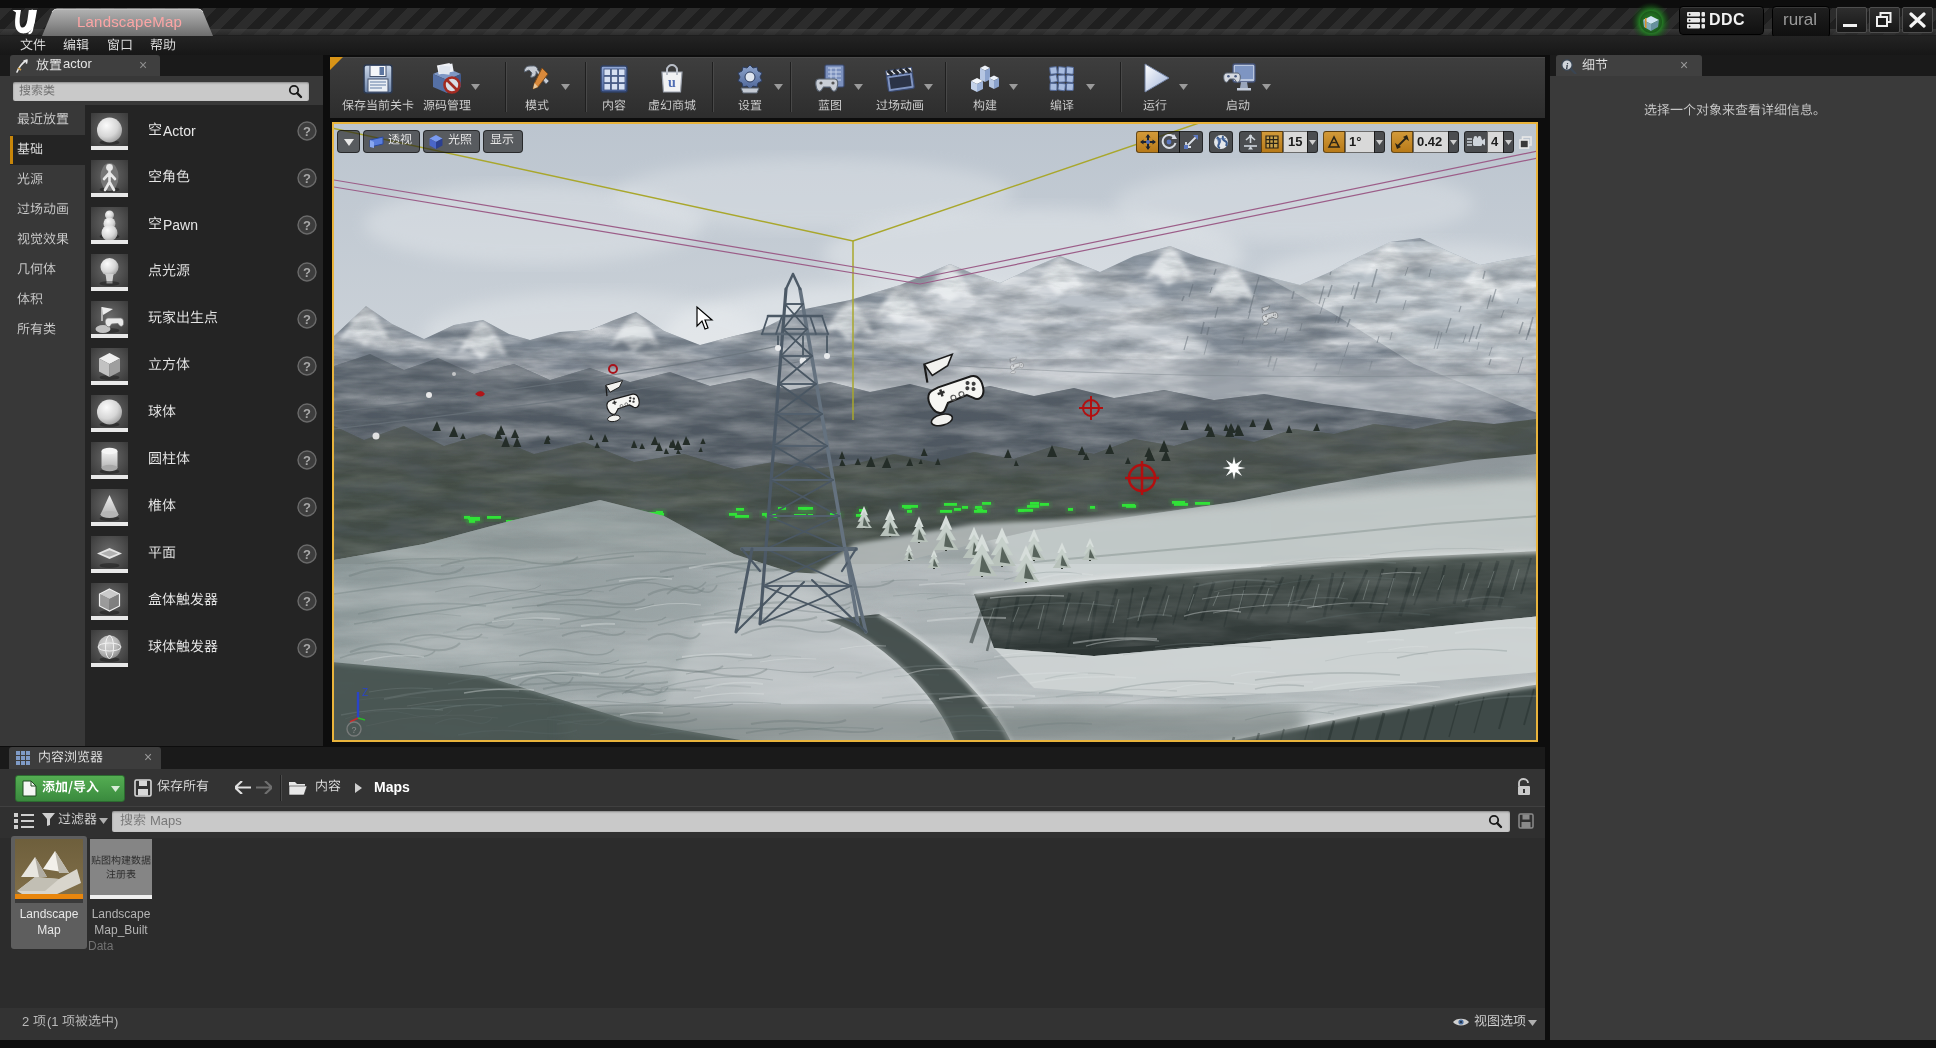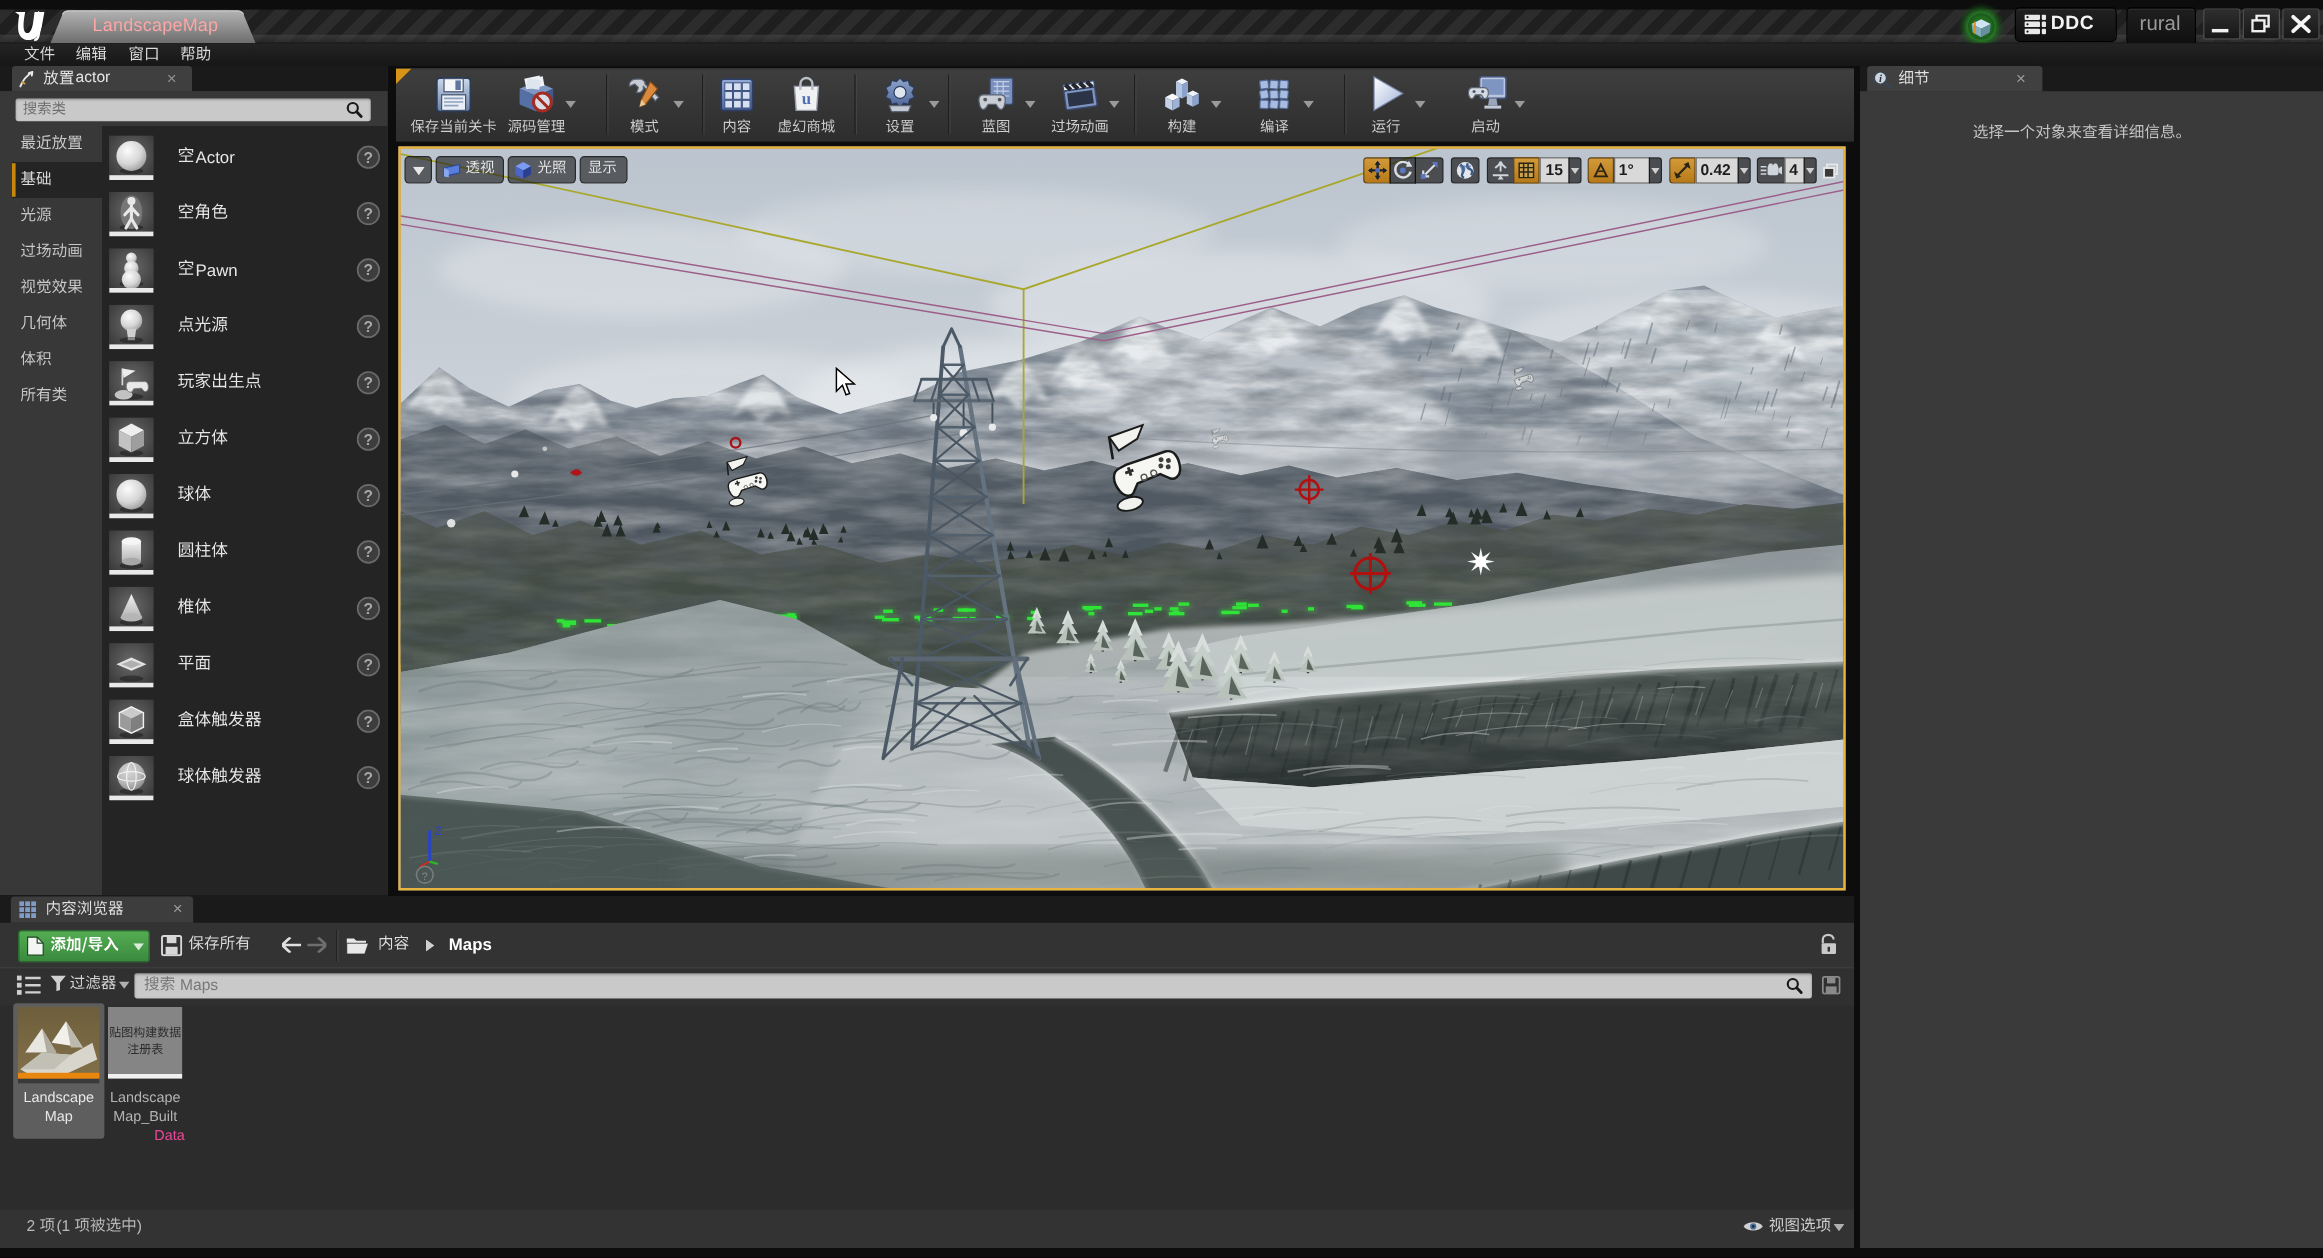--- a/index.html
+++ b/index.html
@@ -1805,21 +1805,21 @@
     <rect x="0" y="56" width="62" height="4" fill="#f0f0f0"></rect>
   </svg>
 <div style="position:absolute;left:91px;top:855px"><svg width="61" height="14" viewBox="0 0 61 14" style="overflow:visible">
       <path transform="translate(0,8.8)" d="M2.2 -6.5V-3.7C2.2 -2.5 2.1 -0.7 0.4 0.3C0.5 0.4 0.7 0.7 0.8 0.8C2.7 -0.4 2.9 -2.3 2.9 -3.7V-6.5ZM2.7 -1.3C3.1 -0.7 3.6 0.1 3.8 0.5L4.3 0.1C4.1 -0.3 3.6 -1.1 3.2 -1.6ZM0.9 -7.9V-1.8H1.5V-7.2H3.6V-1.8H4.3V-7.9ZM4.8 -3.6V0.8H5.5V0.3H8.6V0.8H9.3V-3.6H7.2V-5.7H9.6V-6.4H7.2V-8.4H6.5V-3.6ZM5.5 -0.4V-2.9H8.6V-0.4Z M13.8 -2.8C14.6 -2.6 15.6 -2.3 16.1 -2L16.4 -2.5C15.9 -2.8 14.9 -3.1 14.1 -3.2ZM12.8 -1.5C14.1 -1.4 15.9 -1 16.8 -0.6L17.1 -1.2C16.2 -1.5 14.4 -1.9 13.1 -2ZM10.8 -8V0.8H11.6V0.4H18.4V0.8H19.2V-8ZM11.6 -0.3V-7.3H18.4V-0.3ZM14.1 -7.1C13.6 -6.3 12.8 -5.5 11.9 -5C12.1 -4.9 12.3 -4.6 12.4 -4.5C12.8 -4.7 13.1 -5 13.4 -5.2C13.7 -4.9 14 -4.6 14.4 -4.3C13.6 -3.9 12.6 -3.6 11.7 -3.5C11.9 -3.3 12 -3 12.1 -2.9C13.1 -3.1 14.1 -3.5 15.1 -4C15.9 -3.5 16.9 -3.2 17.8 -3C17.9 -3.1 18.1 -3.4 18.2 -3.5C17.4 -3.7 16.5 -4 15.7 -4.3C16.4 -4.8 17.1 -5.4 17.5 -6.1L17.1 -6.3L16.9 -6.3H14.4C14.5 -6.5 14.7 -6.7 14.8 -6.9ZM13.8 -5.6 13.8 -5.7H16.4C16.1 -5.3 15.6 -5 15.1 -4.7C14.6 -4.9 14.1 -5.3 13.8 -5.6Z M25.2 -8.4C24.8 -7 24.3 -5.7 23.6 -4.9C23.8 -4.8 24.1 -4.5 24.2 -4.4C24.5 -4.9 24.9 -5.4 25.1 -6.1H28.6C28.5 -2 28.3 -0.4 28 -0.1C27.9 0.1 27.8 0.1 27.7 0.1C27.4 0.1 27 0.1 26.4 0C26.6 0.2 26.6 0.6 26.7 0.8C27.2 0.8 27.7 0.8 28 0.8C28.3 0.7 28.5 0.7 28.7 0.4C29.1 -0.1 29.2 -1.7 29.4 -6.4C29.4 -6.5 29.4 -6.8 29.4 -6.8H25.4C25.6 -7.2 25.8 -7.7 25.9 -8.2ZM26.3 -3.8C26.5 -3.4 26.7 -3 26.8 -2.6L25.1 -2.3C25.5 -3.1 25.9 -4.2 26.3 -5.2L25.5 -5.4C25.3 -4.2 24.7 -3 24.5 -2.6C24.4 -2.3 24.2 -2.1 24.1 -2C24.1 -1.9 24.3 -1.5 24.3 -1.4C24.5 -1.5 24.8 -1.6 27 -2C27.1 -1.8 27.2 -1.5 27.2 -1.3L27.8 -1.6C27.7 -2.2 27.3 -3.2 26.9 -4ZM22 -8.4V-6.5H20.5V-5.8H21.9C21.6 -4.4 21 -2.8 20.3 -2C20.5 -1.8 20.6 -1.5 20.7 -1.2C21.2 -1.9 21.6 -3 22 -4.1V0.8H22.7V-4.4C23 -3.9 23.3 -3.3 23.5 -2.9L23.9 -3.5C23.8 -3.8 23 -5 22.7 -5.3V-5.8H23.9V-6.5H22.7V-8.4Z M33.9 -7.5V-7H35.8V-6.2H33.3V-5.6H35.8V-4.8H33.9V-4.2H35.8V-3.5H33.8V-2.9H35.8V-2.1H33.4V-1.5H35.8V-0.5H36.5V-1.5H39.4V-2.1H36.5V-2.9H39V-3.5H36.5V-4.2H38.8V-5.6H39.5V-6.2H38.8V-7.5H36.5V-8.4H35.8V-7.5ZM36.5 -5.6H38.1V-4.8H36.5ZM36.5 -6.2V-7H38.1V-6.2ZM31 -3.9C31 -4 31.2 -4.2 31.4 -4.2H32.6C32.5 -3.4 32.3 -2.6 32 -1.9C31.7 -2.3 31.5 -2.8 31.3 -3.4L30.8 -3.2C31 -2.4 31.3 -1.8 31.7 -1.3C31.3 -0.6 30.9 -0.1 30.4 0.3C30.5 0.4 30.8 0.7 30.9 0.8C31.4 0.4 31.8 -0.1 32.2 -0.7C33.2 0.3 34.7 0.6 36.5 0.6H39.3C39.4 0.4 39.5 0 39.6 -0.1C39.1 -0.1 36.9 -0.1 36.5 -0.1C34.9 -0.1 33.5 -0.4 32.5 -1.3C32.9 -2.2 33.2 -3.4 33.3 -4.8L32.9 -4.9L32.8 -4.9H31.9C32.4 -5.7 32.9 -6.6 33.4 -7.6L32.9 -7.9L32.7 -7.8H30.6V-7.1H32.4C32 -6.2 31.5 -5.4 31.3 -5.2C31.1 -4.8 30.8 -4.6 30.7 -4.5C30.8 -4.4 30.9 -4.1 31 -3.9Z M44.4 -8.2C44.2 -7.8 43.9 -7.2 43.7 -6.9L44.2 -6.6C44.4 -7 44.8 -7.5 45.1 -7.9ZM40.9 -7.9C41.1 -7.5 41.4 -7 41.5 -6.6L42.1 -6.9C42 -7.2 41.7 -7.8 41.4 -8.2ZM44.1 -2.6C43.9 -2.1 43.5 -1.6 43.2 -1.3C42.8 -1.4 42.4 -1.6 42 -1.8C42.2 -2 42.3 -2.3 42.5 -2.6ZM41.1 -1.5C41.6 -1.3 42.1 -1.1 42.6 -0.8C42 -0.4 41.2 -0.1 40.4 0.1C40.5 0.3 40.7 0.5 40.8 0.7C41.7 0.5 42.5 0.1 43.3 -0.5C43.6 -0.3 43.9 -0.1 44.1 0.1L44.6 -0.4C44.4 -0.6 44.1 -0.8 43.8 -1C44.3 -1.5 44.7 -2.2 45 -3.1L44.5 -3.3L44.4 -3.2H42.8L43 -3.8L42.3 -3.9C42.3 -3.7 42.2 -3.5 42.1 -3.2H40.7V-2.6H41.8C41.5 -2.2 41.3 -1.8 41.1 -1.5ZM42.6 -8.4V-6.5H40.5V-5.9H42.3C41.9 -5.3 41.1 -4.7 40.4 -4.4C40.5 -4.2 40.7 -4 40.8 -3.8C41.4 -4.1 42.1 -4.7 42.6 -5.3V-4H43.3V-5.4C43.8 -5 44.4 -4.6 44.6 -4.4L45 -4.9C44.8 -5.1 43.9 -5.6 43.4 -5.9H45.3V-6.5H43.3V-8.4ZM46.3 -8.3C46 -6.6 45.6 -4.9 44.8 -3.8C45 -3.7 45.3 -3.5 45.4 -3.4C45.6 -3.7 45.9 -4.2 46.1 -4.7C46.3 -3.7 46.6 -2.8 46.9 -2C46.4 -1 45.6 -0.3 44.5 0.2C44.6 0.4 44.9 0.7 44.9 0.8C46 0.3 46.7 -0.4 47.3 -1.3C47.8 -0.4 48.4 0.2 49.2 0.7C49.3 0.5 49.5 0.3 49.7 0.1C48.9 -0.3 48.2 -1.1 47.7 -2C48.2 -3 48.6 -4.3 48.8 -5.8H49.5V-6.5H46.6C46.8 -7 46.9 -7.6 47 -8.2ZM48.1 -5.8C47.9 -4.6 47.7 -3.6 47.3 -2.8C47 -3.7 46.7 -4.7 46.5 -5.8Z M54.8 -2.4V0.8H55.5V0.4H58.6V0.8H59.3V-2.4H57.3V-3.6H59.6V-4.3H57.3V-5.4H59.2V-8H54V-4.9C54 -3.4 53.9 -1.2 52.8 0.4C53 0.5 53.3 0.7 53.4 0.8C54.3 -0.4 54.5 -2.1 54.6 -3.6H56.6V-2.4ZM54.7 -7.3H58.5V-6H54.7ZM54.7 -5.4H56.6V-4.3H54.7L54.7 -4.9ZM55.5 -0.2V-1.7H58.6V-0.2ZM51.7 -8.4V-6.4H50.4V-5.7H51.7V-3.5C51.1 -3.3 50.7 -3.2 50.3 -3.1L50.5 -2.4L51.7 -2.7V-0.1C51.7 0 51.6 0 51.5 0C51.4 0.1 51 0.1 50.6 0C50.6 0.2 50.8 0.6 50.8 0.7C51.4 0.7 51.8 0.7 52 0.6C52.3 0.5 52.4 0.3 52.4 -0.1V-3L53.5 -3.3L53.4 -4L52.4 -3.7V-5.7H53.5V-6.4H52.4V-8.4Z" fill="#2e2e2e"></path>
     </svg></div>
 <div style="position:absolute;left:106px;top:869px"><svg width="31" height="14" viewBox="0 0 31 14" style="overflow:visible">
       <path transform="translate(0,8.8)" d="M0.9 -7.7C1.6 -7.4 2.4 -7 2.8 -6.6L3.3 -7.2C2.8 -7.5 2 -8 1.4 -8.3ZM0.4 -5C1.1 -4.7 1.9 -4.2 2.3 -3.9L2.7 -4.5C2.3 -4.8 1.4 -5.3 0.8 -5.5ZM0.7 0.2 1.3 0.7C1.9 -0.2 2.6 -1.5 3.2 -2.6L2.6 -3.1C2 -1.9 1.2 -0.6 0.7 0.2ZM5.5 -8.2C5.8 -7.7 6.2 -7 6.3 -6.5L7 -6.8C6.9 -7.3 6.5 -7.9 6.2 -8.4ZM3.3 -6.5V-5.8H6V-3.5H3.7V-2.8H6V-0.2H3V0.5H9.6V-0.2H6.8V-2.8H9V-3.5H6.8V-5.8H9.4V-6.5Z M15.4 -7.8V-4.6V-4.4H14.4V-7.8H11.5V-4.7V-4.4H10.4V-3.7H11.5C11.5 -2.4 11.2 -0.8 10.4 0.3C10.6 0.4 10.8 0.7 10.9 0.9C11.9 -0.4 12.2 -2.2 12.2 -3.7H13.7V-0.1C13.7 0 13.6 0 13.5 0.1C13.3 0.1 12.9 0.1 12.4 0C12.5 0.2 12.6 0.5 12.6 0.7C13.3 0.7 13.8 0.7 14 0.6C14.3 0.5 14.4 0.3 14.4 -0.1V-3.7H15.4C15.4 -2.4 15.2 -0.8 14.4 0.3C14.6 0.4 14.9 0.7 15 0.8C15.8 -0.4 16.1 -2.2 16.1 -3.7H17.8V-0.1C17.8 0 17.7 0.1 17.6 0.1C17.4 0.1 16.9 0.1 16.4 0.1C16.5 0.3 16.6 0.6 16.7 0.8C17.4 0.8 17.9 0.8 18.1 0.7C18.4 0.5 18.5 0.3 18.5 -0.1V-3.7H19.6V-4.4H18.5V-7.8ZM12.3 -7H13.7V-4.4H12.3V-4.7ZM16.2 -4.4V-4.6V-7H17.8V-4.4Z M22.5 0.8C22.8 0.6 23.1 0.5 25.9 -0.4C25.9 -0.5 25.8 -0.8 25.8 -1L23.4 -0.3V-2.5C23.9 -2.9 24.5 -3.4 24.9 -3.9C25.7 -1.8 27.1 -0.2 29.2 0.5C29.3 0.3 29.5 -0 29.7 -0.2C28.7 -0.5 27.8 -1 27.1 -1.6C27.8 -2 28.5 -2.5 29.1 -3L28.5 -3.5C28 -3 27.3 -2.5 26.7 -2.1C26.3 -2.6 25.9 -3.2 25.7 -3.9H29.3V-4.5H25.4V-5.4H28.6V-6H25.4V-6.9H29V-7.5H25.4V-8.4H24.6V-7.5H21.1V-6.9H24.6V-6H21.6V-5.4H24.6V-4.5H20.6V-3.9H24C23 -3 21.6 -2.2 20.4 -1.8C20.5 -1.7 20.7 -1.4 20.9 -1.2C21.4 -1.4 22 -1.7 22.6 -2V-0.6C22.6 -0.1 22.4 0 22.2 0.1C22.3 0.3 22.5 0.6 22.5 0.8Z" fill="#2e2e2e"></path>
     </svg></div>
 <div style="position:absolute;left:88px;top:908px;font:400 12px 'Liberation Sans', sans-serif;color:#b4b4b4;line-height:1.15;white-space:pre;width:66px;text-align:center;white-space:normal">Landscape</div>
 <div style="position:absolute;left:88px;top:924px;font:400 12px 'Liberation Sans', sans-serif;color:#b4b4b4;line-height:1.15;white-space:pre;width:66px;text-align:center;white-space:normal">Map_Built</div>
-<div style="position:absolute;left:88px;top:940px;font:400 12px 'Liberation Sans', sans-serif;color:#ec4899;line-height:1.15;white-space:pre;width:66px;text-align:right;white-space:normal">Data</div>
+<div style="position:absolute;left:88px;top:940px;font:400 12px 'Liberation Sans', sans-serif;color:#737373;line-height:1.15;white-space:pre;width:66px;text-align:left;white-space:normal">Data</div>
 <div style="position:absolute;left:22px;top:1015px;font:400 13px 'Liberation Sans', sans-serif;color:#b9b9b9;line-height:1.15;white-space:pre">2 </div>
 <div style="position:absolute;left:33px;top:1014px"><svg width="14" height="17" viewBox="0 0 14 17" style="overflow:visible">
       <path transform="translate(0,11.44)" d="M8 -6.5V-3.8C8 -2.4 7.7 -0.7 4.1 0.2C4.4 0.4 4.6 0.8 4.8 1C8.4 -0.2 9 -2.1 9 -3.8V-6.5ZM9 -1.2C10 -0.5 11.2 0.4 11.8 1L12.5 0.3C11.9 -0.3 10.6 -1.2 9.6 -1.8ZM0.4 -2.4 0.6 -1.4C1.8 -1.8 3.4 -2.3 4.9 -2.8L4.8 -3.7L3.2 -3.2V-8.4H4.7V-9.4H0.6V-8.4H2.2V-2.9ZM5.4 -8.1V-2H6.4V-7.2H10.6V-2H11.6V-8.1H8.5C8.7 -8.5 8.9 -9 9.1 -9.5H12.4V-10.3H5V-9.5H8C7.8 -9 7.7 -8.5 7.5 -8.1Z" fill="#b9b9b9"></path>
     </svg></div>
 <div style="position:absolute;left:47px;top:1015px;font:400 13px 'Liberation Sans', sans-serif;color:#b9b9b9;line-height:1.15;white-space:pre">(1 </div>
 <div style="position:absolute;left:62px;top:1014px"><svg width="53" height="17" viewBox="0 0 53 17" style="overflow:visible">
       <path transform="translate(0,11.44)" d="M8 -6.5V-3.8C8 -2.4 7.7 -0.7 4.1 0.2C4.4 0.4 4.6 0.8 4.8 1C8.4 -0.2 9 -2.1 9 -3.8V-6.5ZM9 -1.2C10 -0.5 11.2 0.4 11.8 1L12.5 0.3C11.9 -0.3 10.6 -1.2 9.6 -1.8ZM0.4 -2.4 0.6 -1.4C1.8 -1.8 3.4 -2.3 4.9 -2.8L4.8 -3.7L3.2 -3.2V-8.4H4.7V-9.4H0.6V-8.4H2.2V-2.9ZM5.4 -8.1V-2H6.4V-7.2H10.6V-2H11.6V-8.1H8.5C8.7 -8.5 8.9 -9 9.1 -9.5H12.4V-10.3H5V-9.5H8C7.8 -9 7.7 -8.5 7.5 -8.1Z M14.8 -10.5C15.2 -9.9 15.6 -9.2 15.8 -8.7L16.6 -9.1C16.4 -9.6 15.9 -10.3 15.6 -10.9ZM13.5 -8.6V-7.7H16.6C15.9 -6.1 14.6 -4.3 13.4 -3.4C13.5 -3.2 13.8 -2.7 13.8 -2.5C14.3 -2.9 14.8 -3.5 15.3 -4.1V1H16.2V-4.2C16.7 -3.6 17.2 -2.8 17.4 -2.4L17.9 -3.2L17 -4.4C17.4 -4.7 17.8 -5.2 18.2 -5.6L17.6 -6.1C17.4 -5.8 17 -5.2 16.6 -4.8L16.2 -5.3V-5.4C16.8 -6.3 17.3 -7.3 17.7 -8.3L17.2 -8.7L17 -8.6ZM18.5 -9V-5.6C18.5 -3.8 18.4 -1.4 17 0.3C17.2 0.4 17.6 0.8 17.7 0.9C19 -0.7 19.3 -3.1 19.4 -5H19.5C20 -3.6 20.6 -2.4 21.4 -1.4C20.6 -0.7 19.6 -0.1 18.6 0.2C18.8 0.4 19 0.8 19.1 1C20.2 0.6 21.2 0 22.1 -0.8C22.9 0 23.8 0.6 25 1C25.1 0.7 25.4 0.4 25.6 0.2C24.5 -0.2 23.5 -0.7 22.7 -1.4C23.7 -2.5 24.4 -3.9 24.8 -5.6L24.3 -5.9L24.1 -5.8H22.2V-8.1H24.2C24.1 -7.5 23.9 -6.9 23.7 -6.4L24.6 -6.2C24.8 -6.9 25.1 -8 25.4 -8.9L24.7 -9L24.6 -9H22.2V-10.9H21.3V-9ZM21.3 -8.1V-5.8H19.4V-8.1ZM23.7 -5C23.3 -3.8 22.8 -2.9 22.1 -2.1C21.3 -2.9 20.8 -3.8 20.4 -5Z M26.8 -9.9C27.5 -9.3 28.4 -8.4 28.8 -7.8L29.6 -8.4C29.2 -9 28.3 -9.9 27.5 -10.5ZM31.8 -10.5C31.5 -9.4 30.9 -8.2 30.2 -7.5C30.5 -7.3 30.9 -7.1 31.1 -6.9C31.4 -7.3 31.7 -7.8 31.9 -8.3H33.8V-6.4H30.2V-5.5H32.5C32.3 -3.8 31.8 -2.6 29.8 -1.9C30 -1.7 30.3 -1.3 30.4 -1.1C32.6 -1.9 33.2 -3.4 33.5 -5.5H34.8V-2.5C34.8 -1.5 35 -1.2 36 -1.2C36.2 -1.2 37.1 -1.2 37.3 -1.2C38.1 -1.2 38.4 -1.6 38.5 -3.3C38.2 -3.3 37.8 -3.5 37.6 -3.7C37.6 -2.3 37.5 -2.1 37.2 -2.1C37 -2.1 36.3 -2.1 36.2 -2.1C35.8 -2.1 35.8 -2.2 35.8 -2.5V-5.5H38.4V-6.4H34.8V-8.3H37.8V-9.1H34.8V-10.9H33.8V-9.1H32.3C32.5 -9.5 32.6 -9.9 32.7 -10.3ZM29.3 -5.9H26.7V-5H28.3V-1.1C27.8 -0.8 27.2 -0.4 26.6 0.2L27.2 1C28 0.2 28.7 -0.4 29.2 -0.4C29.4 -0.4 29.8 -0.1 30.4 0.2C31.2 0.8 32.3 0.9 33.8 0.9C35.1 0.9 37.3 0.8 38.3 0.8C38.3 0.5 38.5 -0 38.6 -0.3C37.3 -0.1 35.3 -0 33.8 -0C32.4 -0 31.3 -0.1 30.5 -0.6C29.9 -1 29.6 -1.3 29.3 -1.3Z M45 -10.9V-8.6H40.2V-2.4H41.2V-3.2H45V1H46V-3.2H49.7V-2.5H50.7V-8.6H46V-10.9ZM41.2 -4.2V-7.6H45V-4.2ZM49.7 -4.2H46V-7.6H49.7Z" fill="#b9b9b9"></path>
     </svg></div>
 <div style="position:absolute;left:114px;top:1015px;font:400 13px 'Liberation Sans', sans-serif;color:#b9b9b9;line-height:1.15;white-space:pre">)</div>
 <svg class="abs" style="left:1452px;top:1016px" width="18" height="12" viewBox="0 0 18 12">

